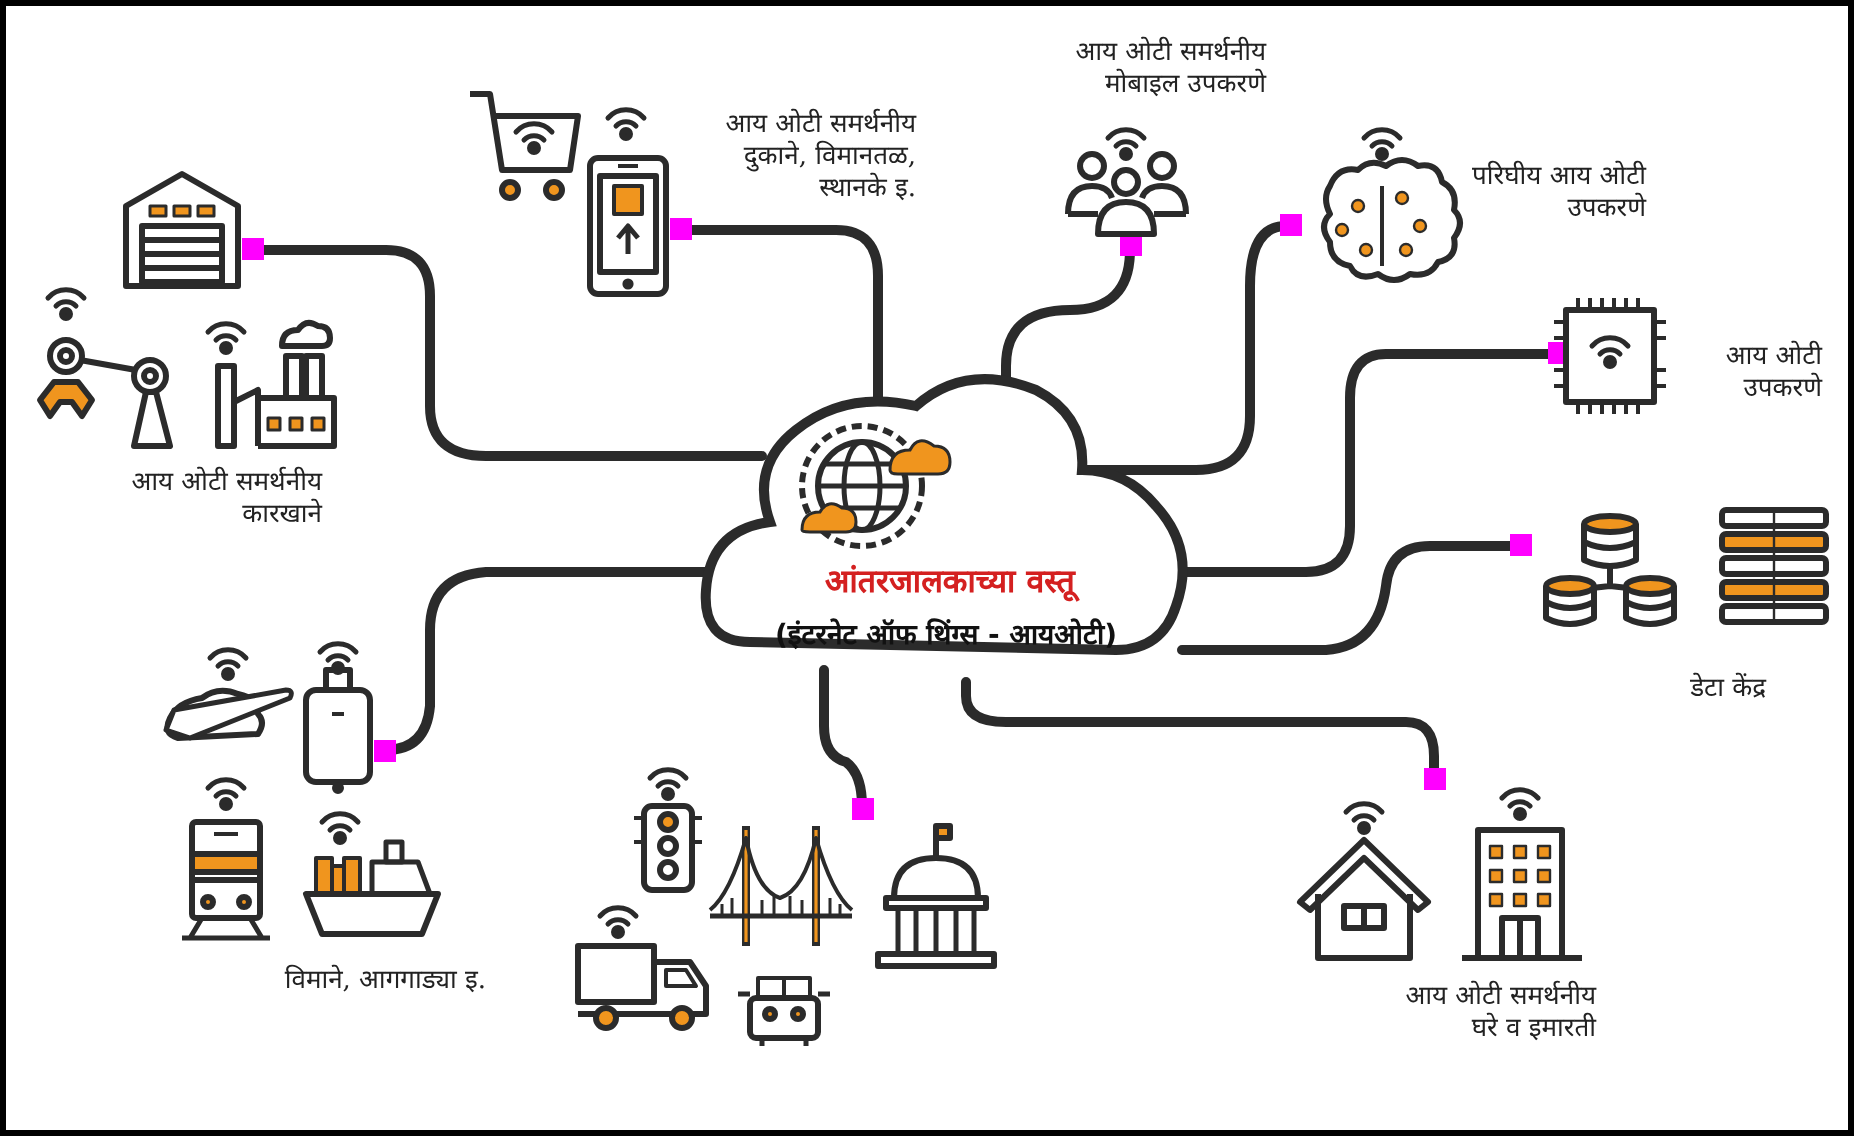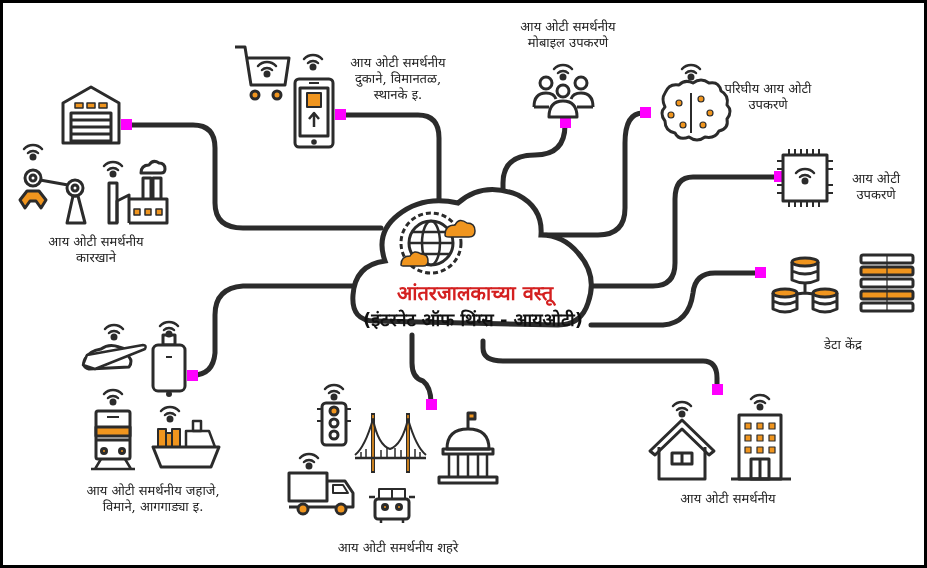--- a/index.html
+++ b/index.html
@@ -3,31 +3,31 @@
 <meta charset="utf-8">
 <style>
   html, body { margin:0; padding:0; background:#ffffff; }
   #canvas {
     position:relative; width:927px; height:568px; box-sizing:border-box;
     border:3px solid #000; background:#fff; overflow:hidden;
     font-family:"DejaVu Sans", sans-serif;
   }
   svg.layer { position:absolute; left:0; top:0; }
   .label {
-    position:absolute; text-align:center; color:#222;
+    position:absolute; text-align:right; color:#222;
     font-family:"DejaVu Serif", serif; font-size:13px; line-height:16px;
     white-space:nowrap;
   }
   .hub-title {
     position:absolute; left:352px; top:276px; width:240px; text-align:center;
-    color:#d42020; font-family:"DejaVu Sans", sans-serif; font-weight:bold; font-size:20px;
+    color:#d42020; font-family:"DejaVu Sans", sans-serif; font-weight:bold; font-size:16px;
   }
   .hub-sub {
     position:absolute; left:345px; top:304px; width:250px; text-align:center;
-    color:#111; font-family:"DejaVu Sans", sans-serif; font-weight:bold; font-size:18px;
+    color:#111; font-family:"DejaVu Sans", sans-serif; font-weight:bold; font-size:14px;
   }
 </style>
 </head>
 <body>
 
 <div id="canvas">
 
   <svg class="layer" width="927" height="568">
     <g fill="none" stroke="#2b2b2b" stroke-width="5" stroke-linecap="round">
 
@@ -317,21 +317,18 @@
   </div>
   <div class="label" style="left:838px;top:168px;width:70px;">
     <div>आय ओटी</div>
     <div>उपकरणे</div>
   </div>
   <div class="label" style="left:800px;top:334px;width:80px;">
     <div>डेटा केंद्र</div>
   </div>
   <div class="label" style="left:655px;top:488px;width:140px;">
     <div>आय ओटी समर्थनीय</div>
-  </div>
-  <div class="label" style="left:310px;top:537px;width:170px;">
-    <div>आय ओटी समर्थनीय शहरे</div>
+    <div>घरे व इमारती</div>
   </div>
   <div class="label" style="left:60px;top:480px;width:180px;">
-    <div>आय ओटी समर्थनीय जहाजे,</div>
     <div>विमाने, आगगाड्या इ.</div>
   </div>
 </div>
 
 </body></html>

